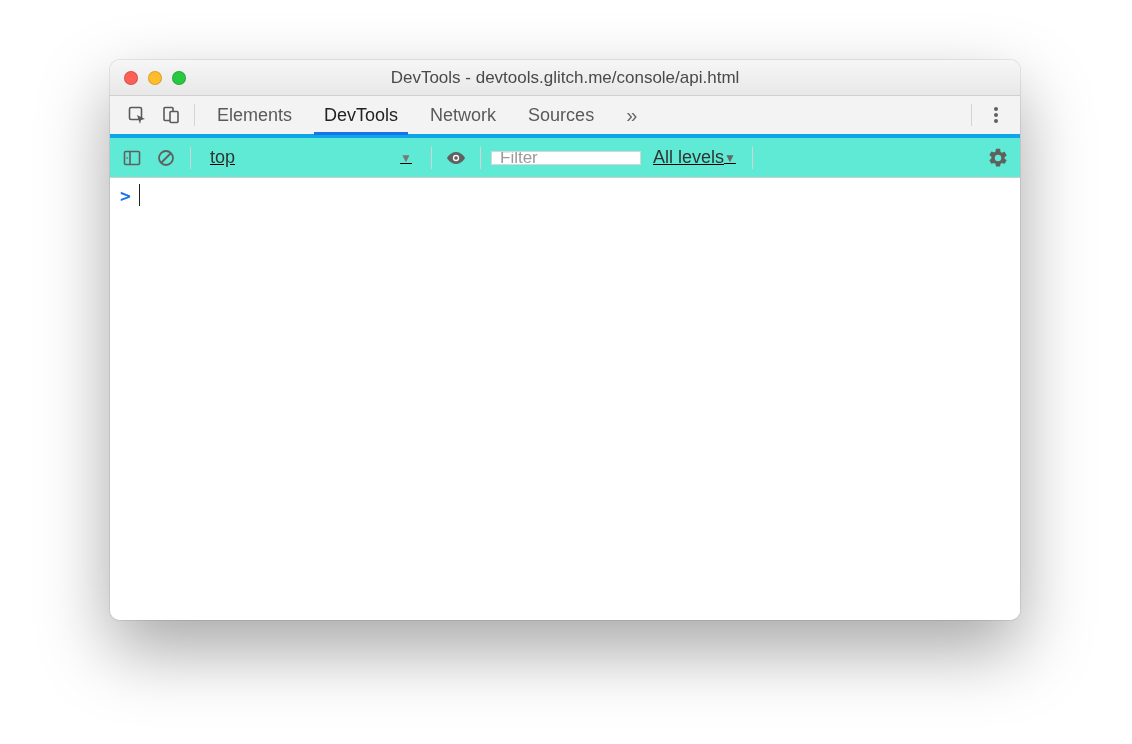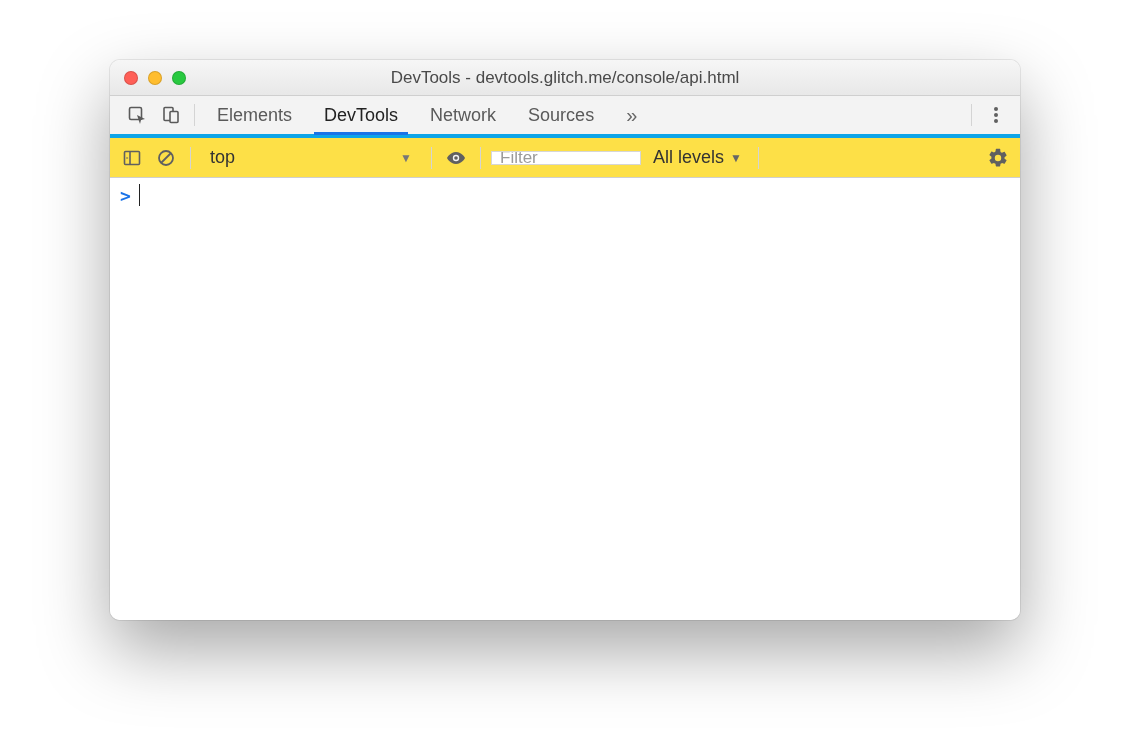--- a/index.html
+++ b/index.html
@@ -107,26 +107,27 @@
     width: 36px;
     display: flex;
     align-items: center;
     justify-content: center;
     color: #606060;
     cursor: pointer;
   }
   
   .filterbar {
     height: 40px;
-    background: #fde047;
+    background: #5eead4;
     border-bottom: 1px solid #cfcfcf;
     display: flex;
     align-items: center;
     padding: 0 8px;
     gap: 6px;
+    text-decoration: underline;
   }
   .filterbar .icon-btn {
     width: 28px;
     display: flex;
     align-items: center;
     justify-content: center;
     color: #606060;
     cursor: pointer;
   }
   .filterbar .divider {
@@ -153,21 +154,20 @@
     border: 1px solid #d6d6d6;
     background: #fff;
     padding: 0 8px;
     font-size: 17px;
     color: #333;
   }
   .filter-input::placeholder { color: #9a9a9a; }
   .levels {
     display: flex;
     align-items: center;
-    gap: 6px;
     font-size: 18px;
     color: #333;
     cursor: pointer;
     padding: 0 6px;
     text-align: center;
   }
   .levels .tri { font-size: 12px; color: #666; }
   .settings-btn { margin-left: auto; width: 34px; color: #555; }
   
   .console-body {

